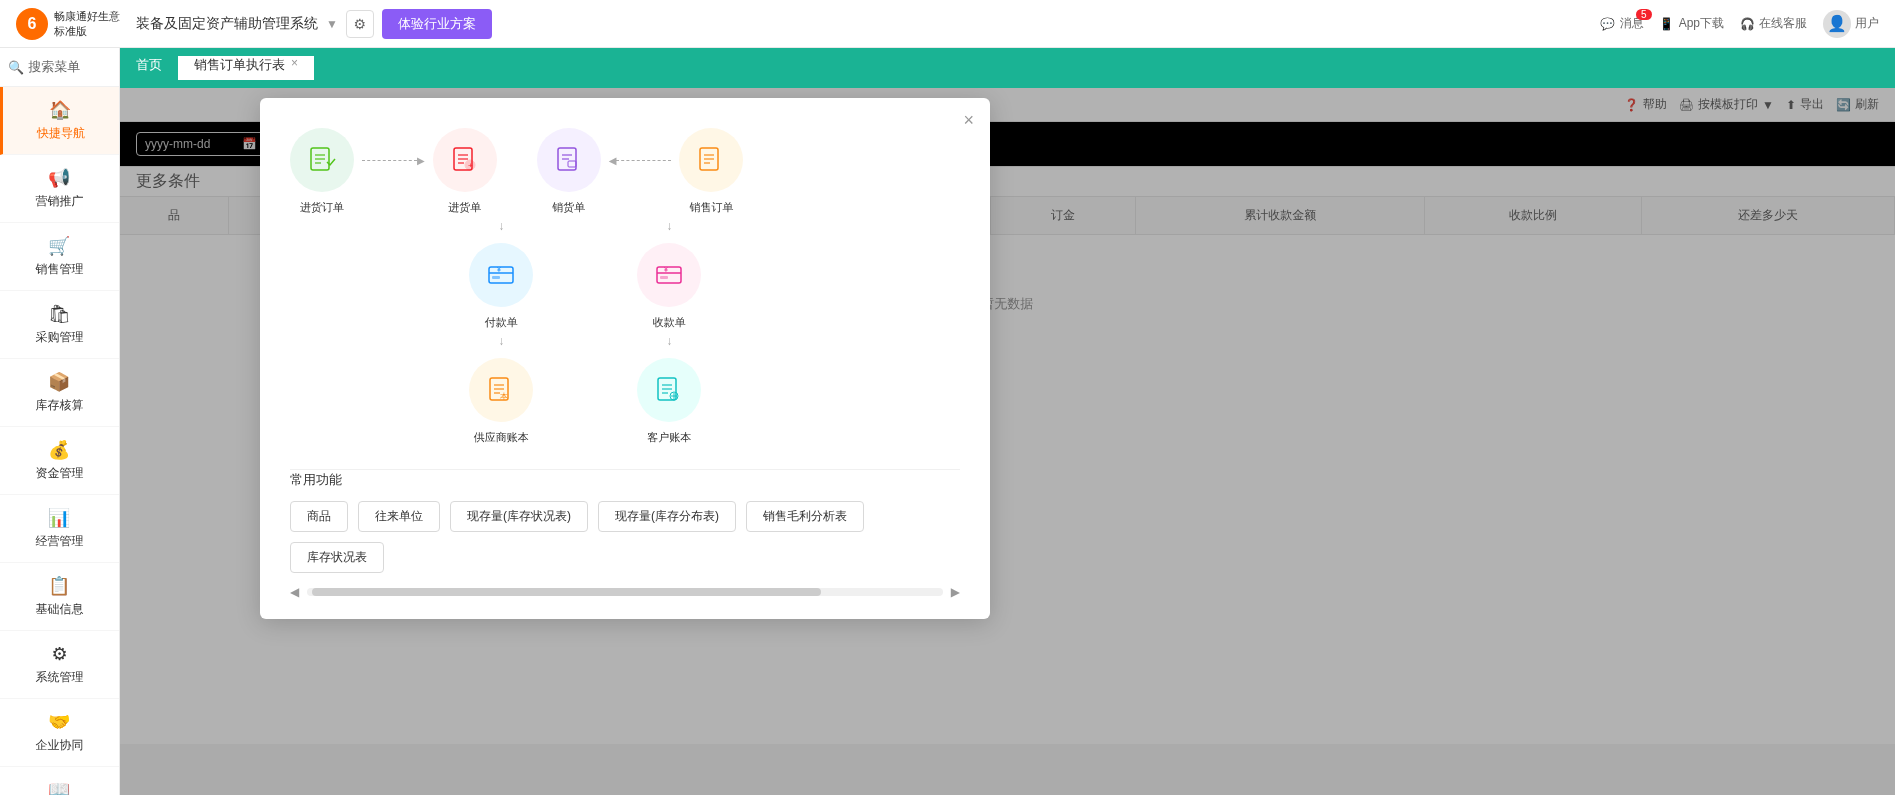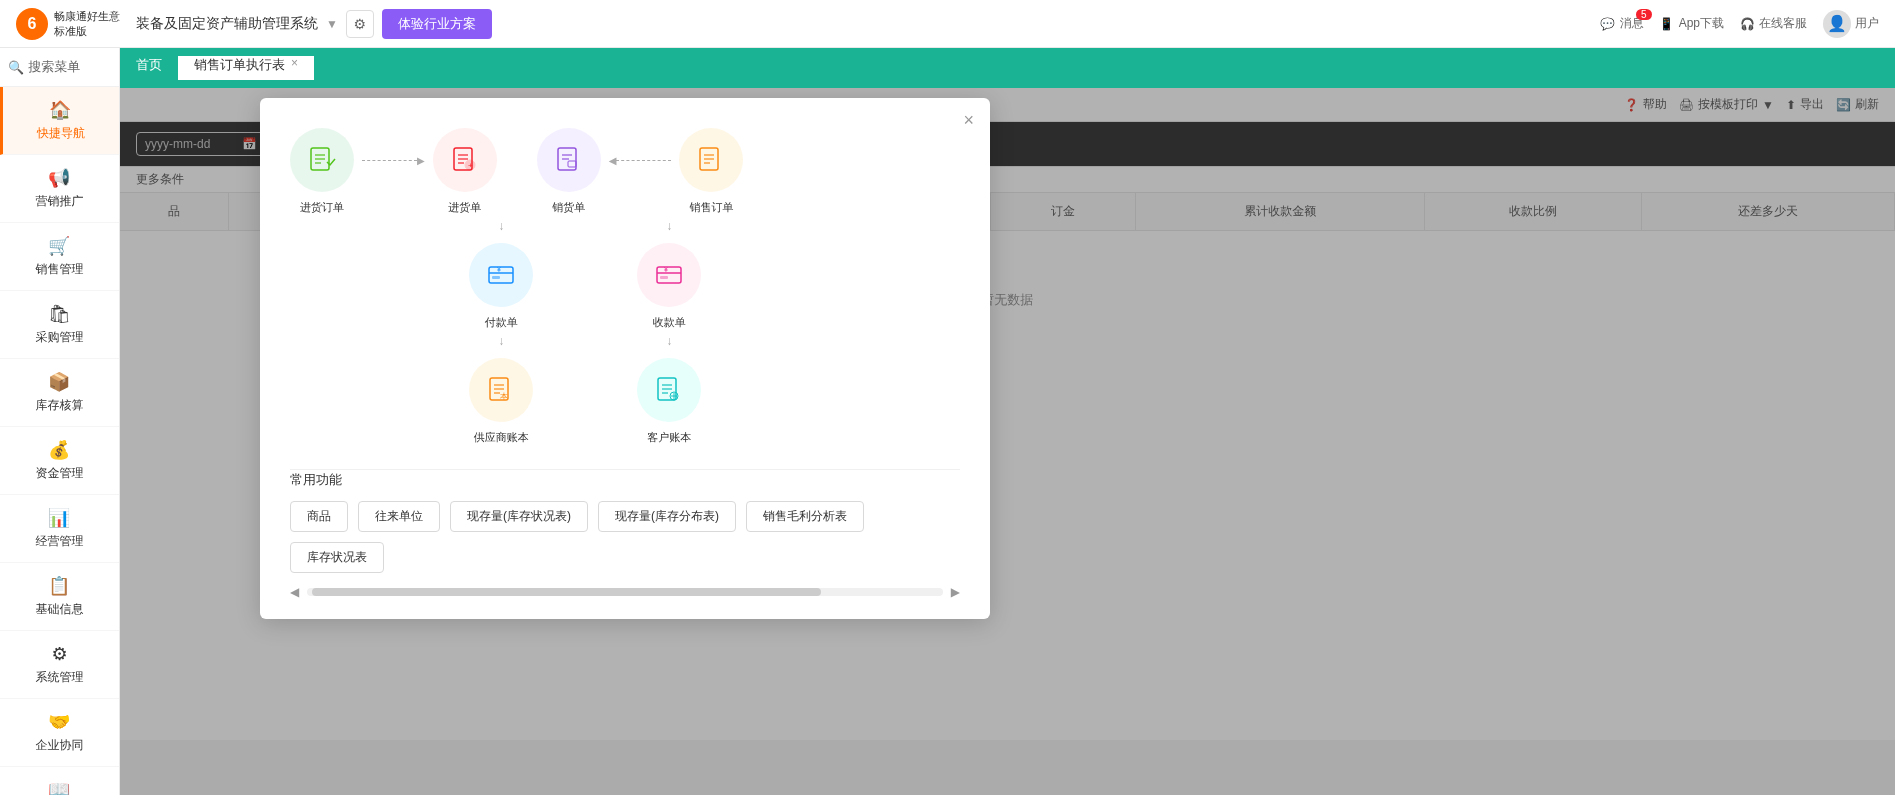--- a/index.html
+++ b/index.html
@@ -181,39 +181,39 @@
       padding: 5px 16px; font-size: 13px; cursor: pointer;
     }
     .set-btn {
       background: #ff6b00; color: #fff;
       border: none; border-radius: 4px;
       padding: 5px 12px; font-size: 12px; cursor: pointer;
     }
 
     
     .filter-row {
-      background: #404040;
+      background: #000000;
       padding: 8px 16px;
       display: flex;
       align-items: center;
       gap: 12px;
       border-bottom: 1px solid #e8e8e8;
     }
     .date-input {
       border: 1px solid #ddd; border-radius: 4px;
       padding: 4px 8px; font-size: 12px; color: #999;
       width: 130px; display: flex; align-items: center; justify-content: space-between;
     }
     .status-select {
       border: 1px solid #ddd; border-radius: 4px;
       padding: 4px 8px; font-size: 12px;
       width: 200px; display: flex; align-items: center; justify-content: space-between;
     }
     .more-conditions {
-      color: #666; font-size: 12px; cursor: pointer;
+      color: #666; font-size: 16px; cursor: pointer;
     }
 
     
     .data-table {
       width: 100%;
       border-collapse: collapse;
       background: #fff;
     }
     .data-table th {
       background: #fafafa;

